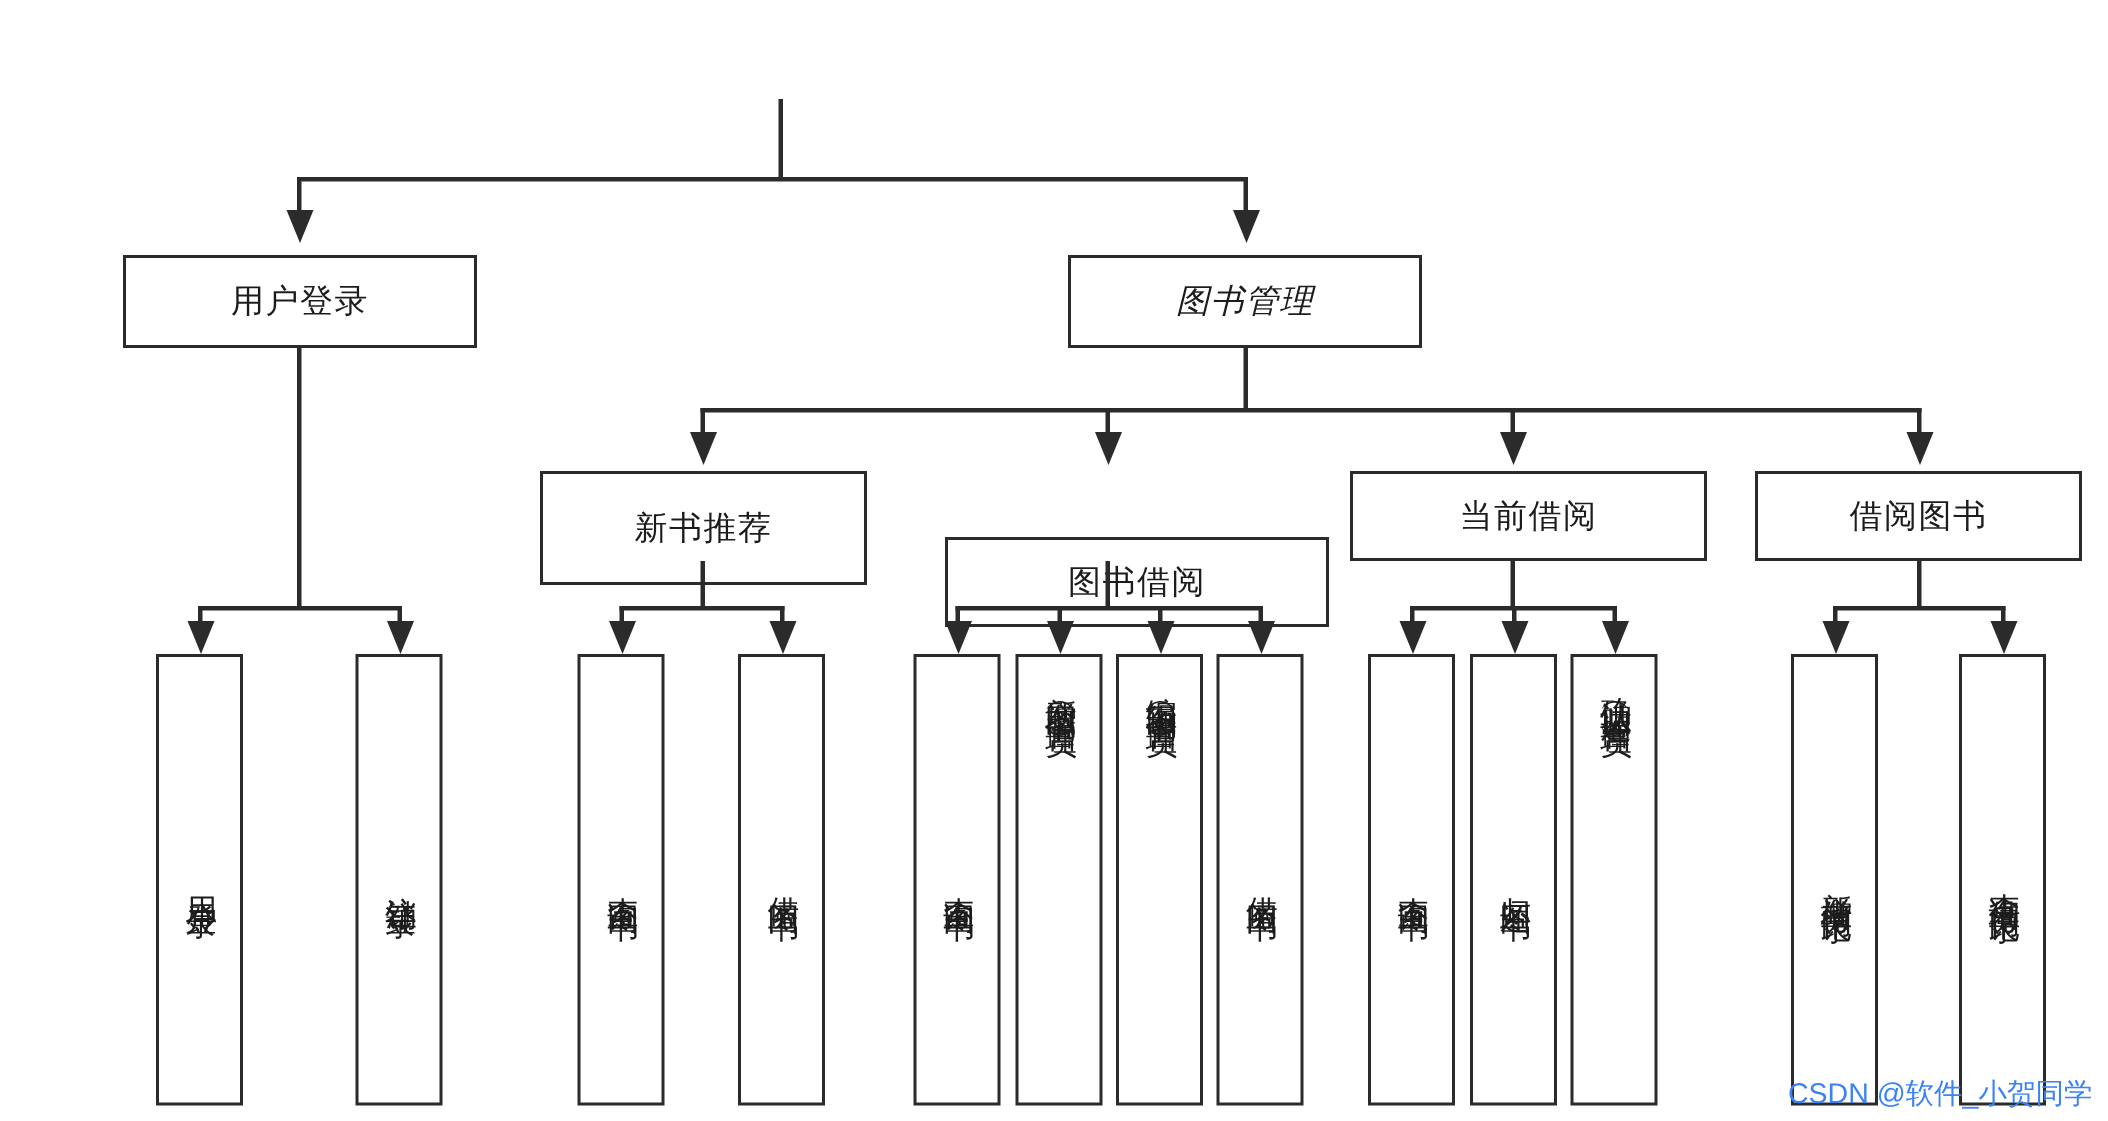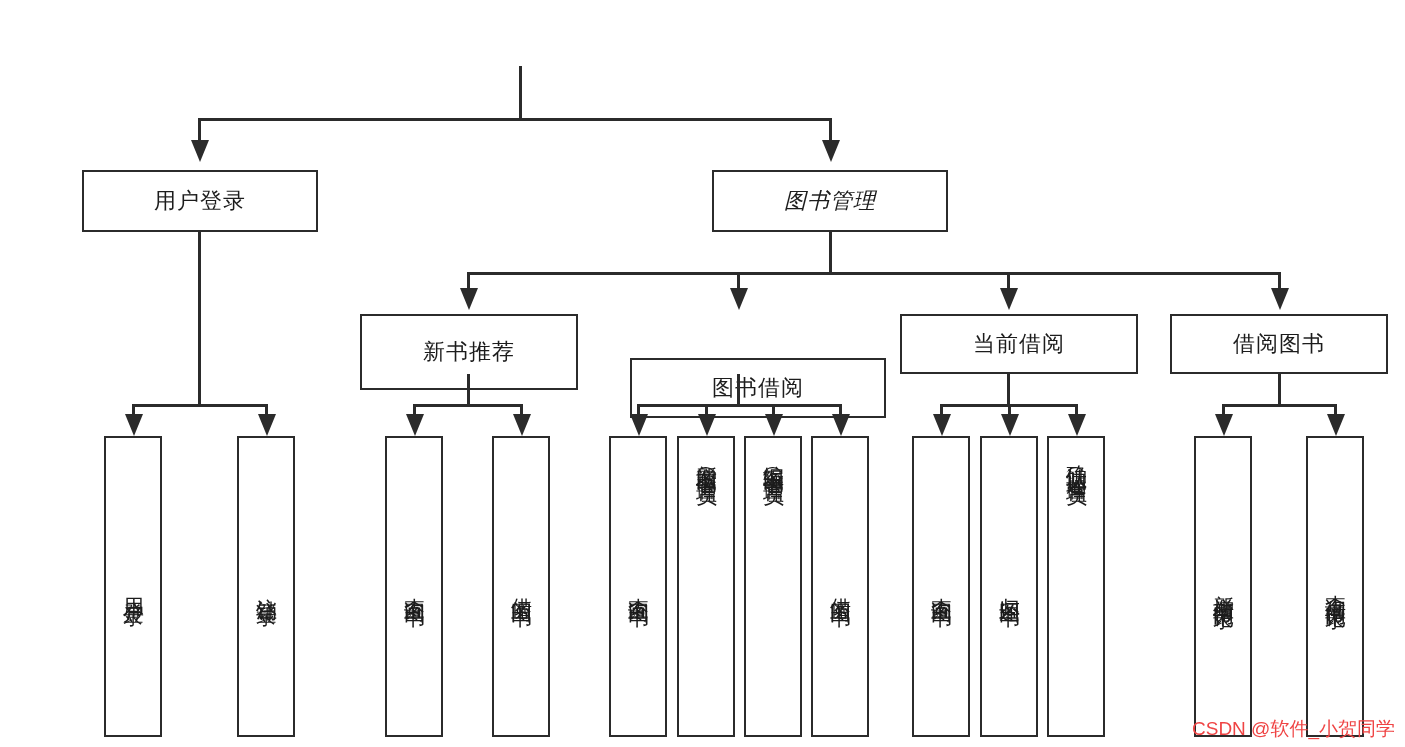--- a/index.html
+++ b/index.html
@@ -80,21 +80,21 @@
     width: 0;
     height: 0;
     border-left: 9px solid transparent;
     border-right: 9px solid transparent;
     border-top: 22px solid #2b2b2b;
   }
 
   
   #watermark {
     position: absolute;
-    color: #ef4444;
+    color: #3b82f6;
     font-size: 19px;
     white-space: nowrap;
     user-select: none;
   }
 </style>
 </head>
 <body>
 
 <div id="canvas">
 

